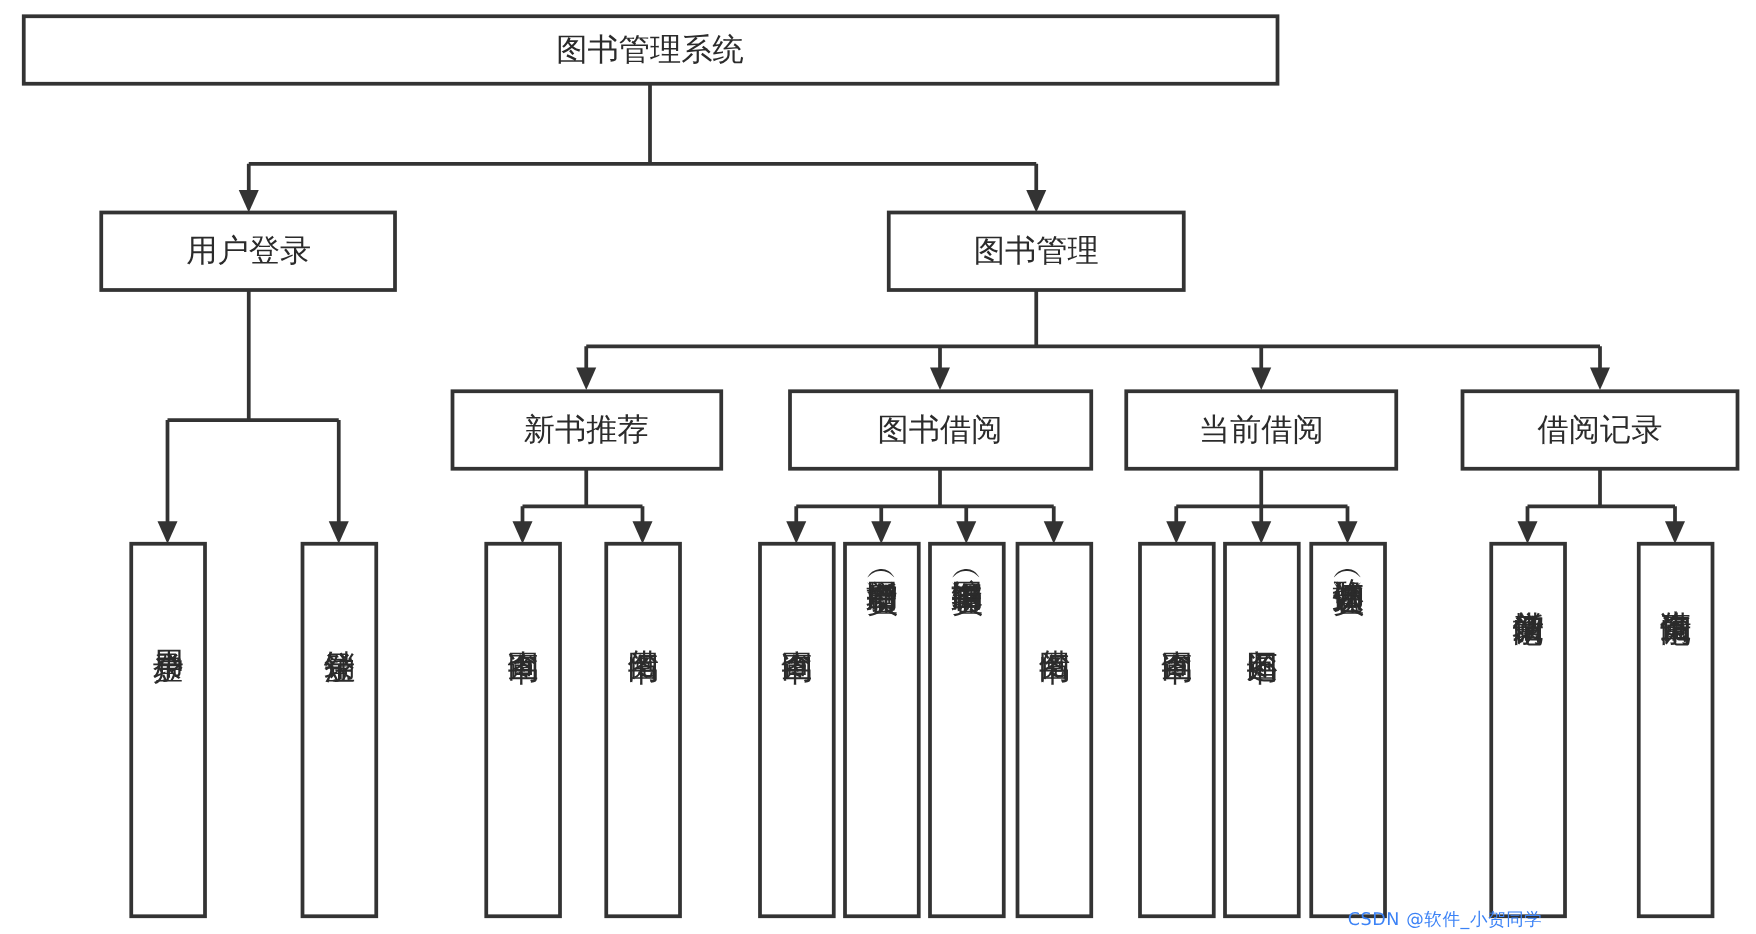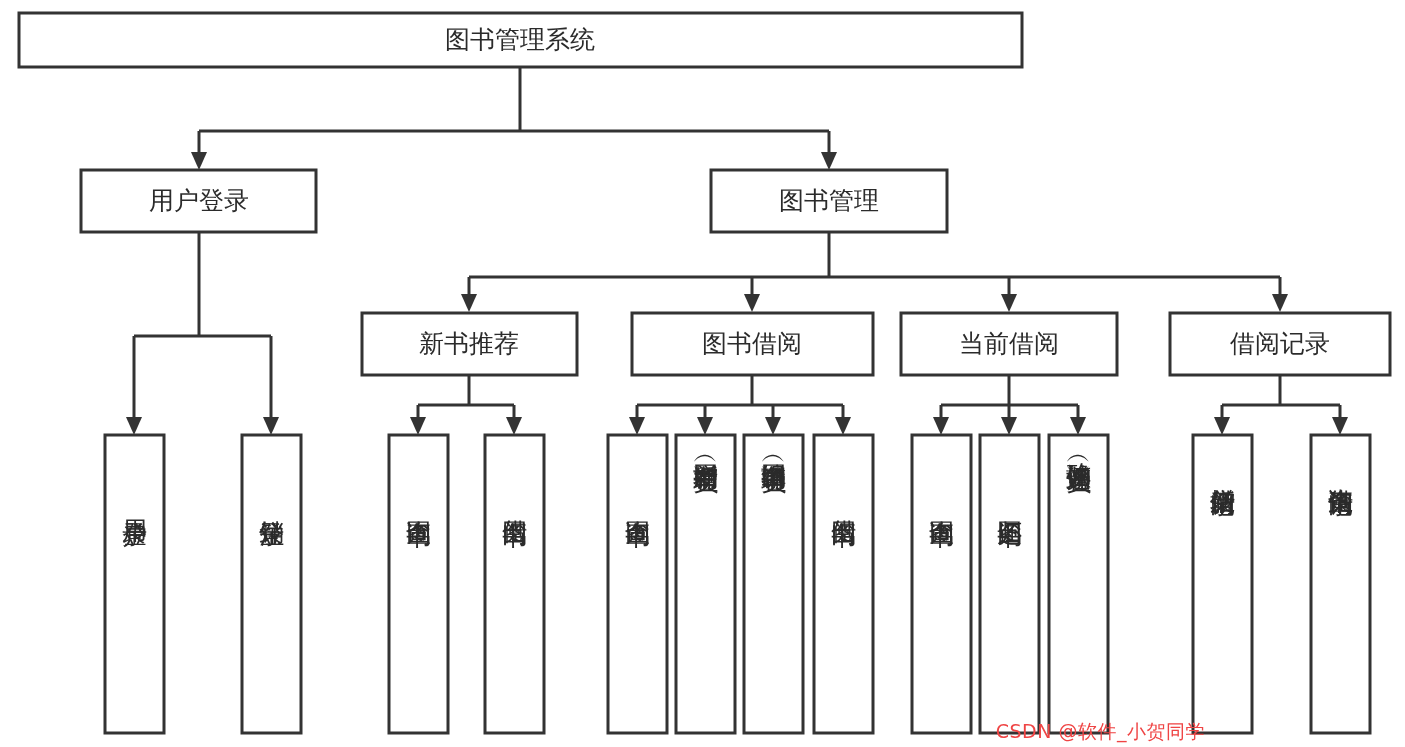--- a/index.html
+++ b/index.html
@@ -1,20 +1,20 @@
 <!DOCTYPE html>
 <html><head>
 <meta charset="utf-8">
 <style>
   html,body{margin:0;padding:0;background:#ffffff;}
   body{
     width:1405px;height:747px;overflow:hidden;
     font-family:"DejaVu Sans","Liberation Sans",sans-serif;
   }
-  #diagram-root{position:relative;width:1213px;height:747px;background:#ffffff;}
+  #diagram-root{position:relative;width:1213px;height:747px;background:#ffffff;padding-left:29px;}
   svg#tree-svg{position:absolute;left:0;top:0;width:1405px;height:747px;display:block;}
   .node-rect{fill:#ffffff;stroke:#333333;stroke-width:3;}
   .connector{stroke:#333333;stroke-width:3;fill:none;stroke-linecap:butt;}
   .arrow-head{fill:#333333;stroke:none;}
   .node-label-h{
     font-family:"DejaVu Sans","Liberation Sans",sans-serif;
     font-size:25px;fill:#2b2b2b;
     text-anchor:middle;dominant-baseline:middle;
   }
   .node-label-root{
@@ -34,22 +34,22 @@
     font-size:25px;
     line-height:1.02;
     color:#2b2b2b;
     letter-spacing:1px;
     white-space:nowrap;
   }
   #watermark{
     position:absolute;
     right:8px;bottom:2px;
     font-family:"DejaVu Sans","Liberation Sans",sans-serif;
-    font-size:19px;
-    color:#ef4444;
+    font-size:14px;
+    color:#3b82f6;
     white-space:nowrap;
     letter-spacing:0.5px;
     text-align:center;
   }
 </style>
 </head>
 <body>
 
 <div id="diagram-root">
 

